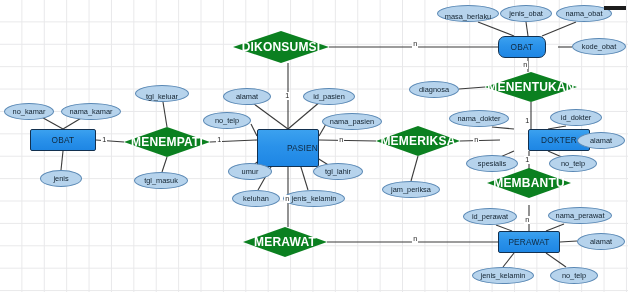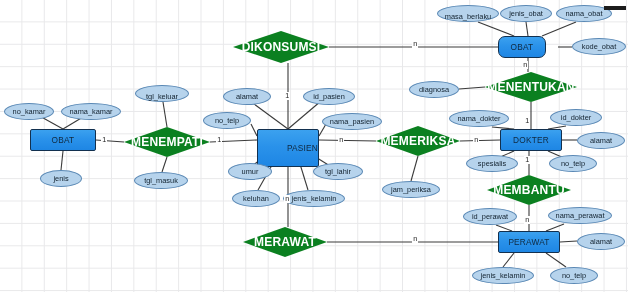--- a/index.html
+++ b/index.html
@@ -155,21 +155,21 @@
 
   <div class="node entity" style="left:30px; top:129px; width:66px; height:22px;">
     <span>OBAT</span>
   </div>
   <div class="node entity" style="left:257px; top:129px; width:62px; height:38px;justify-content:flex-end;">
     <span>PASIEN</span>
   </div>
   <div class="node entity" style="left:498px; top:36px; width:48px; height:22px;border-radius:7px;">
     <span>OBAT</span>
   </div>
-  <div class="node entity" style="left:500px; top:129px; width:62px; height:22px;">
+  <div class="node entity" style="left:528px; top:129px; width:62px; height:22px;">
     <span>DOKTER</span>
   </div>
   <div class="node entity" style="left:498px; top:231px; width:62px; height:22px;">
     <span>PERAWAT</span>
   </div>
 
   <div class="node rel" style="left:233px; top:31px; width:96px; height:32px;">
     <span class="diamond"></span>
     <span class="rel-label">DIKONSUMSI</span>
   </div>
@@ -178,21 +178,21 @@
     <span class="rel-label">MENENTUKAN</span>
   </div>
   <div class="node rel" style="left:124px; top:127px; width:86px; height:30px;">
     <span class="diamond"></span>
     <span class="rel-label">MENEMPATI</span>
   </div>
   <div class="node rel" style="left:376px; top:126px; width:84px; height:30px;">
     <span class="diamond"></span>
     <span class="rel-label">MEMERIKSA</span>
   </div>
-  <div class="node rel" style="left:487px; top:175px; width:84px; height:30px;">
+  <div class="node rel" style="left:487px; top:168px; width:84px; height:30px;">
     <span class="diamond"></span>
     <span class="rel-label">MEMBANTU</span>
   </div>
   <div class="node rel" style="left:243px; top:227px; width:84px; height:30px;">
     <span class="diamond"></span>
     <span class="rel-label">MERAWAT</span>
   </div>
 
   <div class="node attr" style="left:4px; top:103px; width:50px; height:17px;">
     <span>no_kamar</span>

